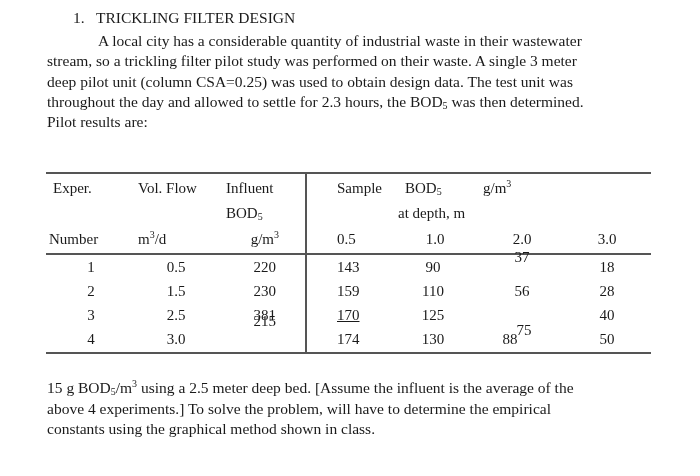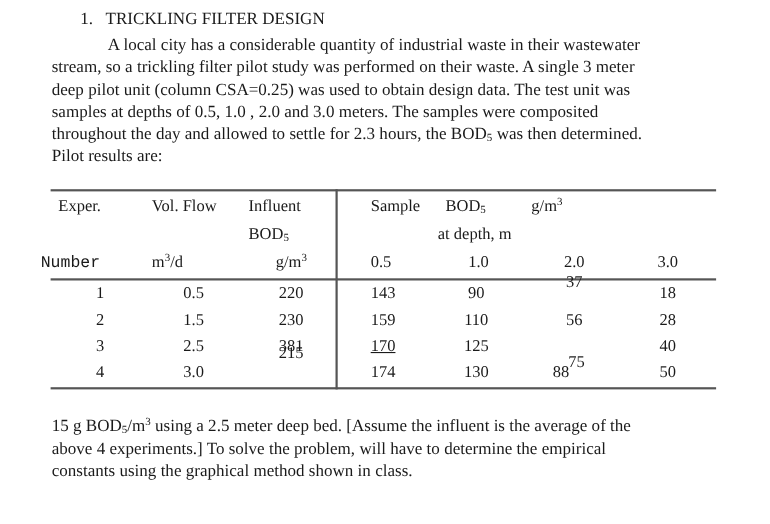--- a/index.html
+++ b/index.html
@@ -26,42 +26,41 @@
 
 <div class="abs title">
   <span>1.</span>&nbsp;&nbsp;
   <span>TRICKLING FILTER DESIGN</span>
 </div>
 
 <div class="para" style="top:31px;">
   <span class="line indent">A local city has a considerable quantity of industrial waste in their wastewater</span>
   <span class="line">stream, so a trickling filter pilot study was performed on their waste.  A single 3 meter</span>
   <span class="line">deep pilot unit (column CSA=0.25) was used to obtain design data.  The test unit was</span>
-  <span class="line">samples at depths of 0.5, 1.0 , 2.0 and 3.0 meters.  The samples were composited</span>
   <span class="line"><span>throughout the day and allowed to settle for 2.3 hours, the BOD</span><sub>5</sub><span> was then determined.</span></span>
   <span class="line">Pilot results are:</span>
 </div>
 
 <div>
   <div class="hline" style="top:172px;"></div>
   <div class="hline" style="top:253px;"></div>
   <div class="hline" style="top:352px;"></div>
   <div class="vline"></div>
 
   <div class="cell" style="left:53px; top:180px;">Exper.</div>
   <div class="cell" style="left:138px; top:180px;">Vol. Flow</div>
   <div class="cell" style="left:226px; top:180px;">Influent</div>
   <div class="cell" style="left:337px; top:180px;">Sample</div>
   <div class="cell" style="left:405px; top:180px;"><span>BOD</span><sub>5</sub></div>
   <div class="cell" style="left:483px; top:180px;"><span>g/m</span><sup>3</sup></div>
 
   <div class="cell" style="left:226px; top:205px;"><span>BOD</span><sub>5</sub></div>
   <div class="cell" style="left:398px; top:205px;">at depth, m</div>
 
-  <div class="cell" style="left:37px; top:231px;font-family:Liberation Mono, monospace;">Number</div>
+  <div class="cell" style="left:49px; top:231px;">Number</div>
   <div class="cell" style="left:138px; top:231px;"><span>m</span><sup>3</sup><span>/d</span></div>
   <div class="cell r" style="left:279px; top:231px;"><span>g/m</span><sup>3</sup></div>
   <div class="cell" style="left:337px; top:231px;">0.5</div>
   <div class="cell c" style="left:435px; top:231px;">1.0</div>
   <div class="cell c" style="left:522px; top:231px;">2.0</div>
   <div class="cell c" style="left:607px; top:231px;">3.0</div>
 
   <div>
     <div class="cell c" style="left:91px; top:259px;">1</div>
     <div class="cell c" style="left:176px; top:259px;">0.5</div>

